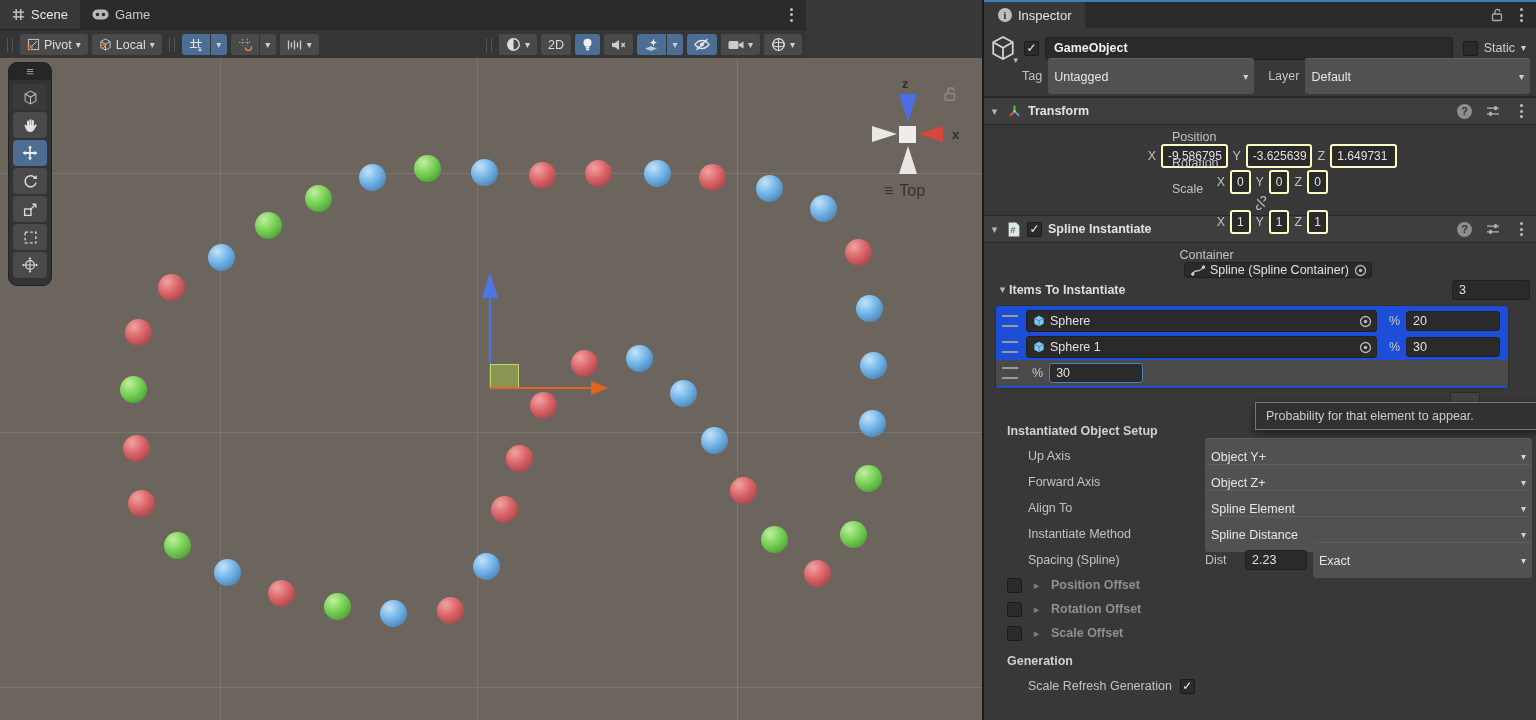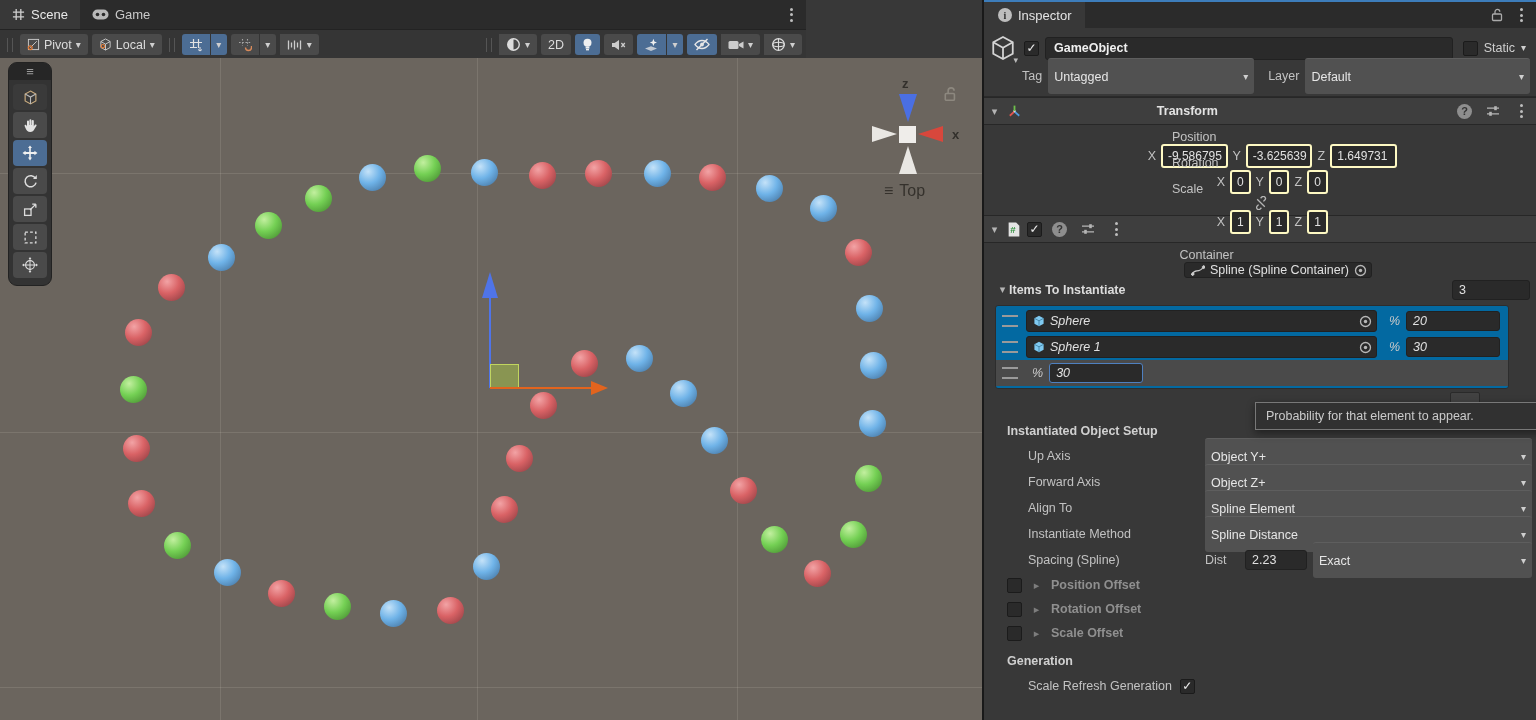--- a/index.html
+++ b/index.html
@@ -94,21 +94,21 @@
             padding:0 5px;color:#e0e0e0;min-width:0;font-size:12px;}
   .linkicon{width:20px;margin-left:-22px;flex:none;display:flex;justify-content:center;}
   .objfield{flex:1;height:20px;background:#2a2a2a;border:1px solid #212121;border-radius:3px;display:flex;align-items:center;
             gap:5px;padding:0 3px 0 6px;color:#e0e0e0;}
   .objfield .obj-text{flex:1;white-space:nowrap;overflow:hidden;}
   .picker{width:14px;height:14px;flex:none;display:flex;align-items:center;justify-content:center;}
   .items-row{display:flex;align-items:center;height:25px;padding:0 4px 0 12px;margin-top:4px;}
   .items-row .bold{font-weight:bold;color:#dcdcdc;flex:1;}
   .countfield{width:78px;height:20px;background:#2a2a2a;border:1px solid #212121;border-radius:3px;display:flex;
               align-items:center;padding:0 6px;color:#e0e0e0;box-sizing:border-box;margin-right:2px;}
-  .listbox{margin:3px 27px 0 11px;background:#0369a1;border:1px solid #2d2d2d;border-radius:3px;padding:2px 0;font-style:italic;}
+  .listbox{margin:3px 27px 0 11px;background:#1d4ed8;border:1px solid #2d2d2d;border-radius:3px;padding:2px 0;}
   .list-row{display:flex;align-items:center;height:26px;gap:6px;padding:0 8px 0 4px;}
   .list-row.hl{background:#4a4a4a;}
   .draghandle{width:16px;height:8px;border-top:2px solid #9a9a9a;border-bottom:2px solid #9a9a9a;flex:none;margin:0 2px;}
   .pct{color:#c9c9c9;flex:none;margin-left:6px;}
   .pctfield{width:94px;height:20px;background:#2a2a2a;border:1px solid #212121;border-radius:3px;display:flex;
             align-items:center;padding:0 6px;color:#e0e0e0;box-sizing:border-box;flex:none;}
   .pctfield.focused{border:1px solid #4f80c0;}
   .list-footer-stub{position:absolute;left:1450px;top:392px;width:28px;height:11px;background:#424242;border:1px solid #2a2a2a;border-radius:2px 2px 0 0;}
   .tooltip{position:absolute;left:1255px;top:402px;width:300px;height:28px;background:#313131;border:1px solid #787878;
            box-sizing:border-box;display:flex;align-items:center;padding:0 10px;color:#cbcbcb;font-size:12.5px;z-index:50;
@@ -450,21 +450,21 @@
     </div>
 
     <div class="comp-header">
       <span class="fold">▾</span>
       <svg width="15" height="15" viewBox="0 0 14 14">
           <circle cx="7" cy="7" r="1.3" fill="#dddddd"></circle>
           <path d="M7 6.5V1.5" stroke="#6ec04c" stroke-width="1.7"></path>
           <path d="M6.6 7.4L2.6 11" stroke="#e0564f" stroke-width="1.7"></path>
           <path d="M7.4 7.4l4 3.6" stroke="#4f9de0" stroke-width="1.7"></path>
         </svg>
-      <span class="comp-title" style="text-align:right;flex:none;width:190px;">Transform</span>
+      <span class="comp-title" style="text-align:left;flex:none;width:190px;">Transform</span>
       <div class="flex-spacer"></div>
       <span class="help-q hicon">?</span>
       <svg class="hicon" width="14" height="12" viewBox="0 0 14 12">
           <path d="M1 3.2h12M1 8.8h12" stroke="#b5b5b5" stroke-width="1.2"></path>
           <rect x="8.2" y="1.2" width="2.6" height="4" fill="#b5b5b5"></rect>
           <rect x="3.2" y="6.8" width="2.6" height="4" fill="#b5b5b5"></rect>
         </svg>
       <div class="kebab hicon">
           <i></i>
           <i></i>
@@ -530,20 +530,21 @@
       </div>
     </div>
 
     <div class="comp-header">
       <span class="fold">▾</span>
       <svg width="14" height="15" viewBox="0 0 12 14">
           <path d="M1 .5h7L11 3.5v10H1z" fill="#e4e4e4"></path>
           <text x="2.4" y="10.5" font-size="9" font-weight="bold" fill="#2f8f3c" font-family="Liberation Sans,sans-serif">#</text>
         </svg>
       <span class="cb">✓</span>
+      <span class="comp-title">Spline Instantiate</span>
       <span class="help-q hicon">?</span>
       <svg class="hicon" width="14" height="12" viewBox="0 0 14 12">
           <path d="M1 3.2h12M1 8.8h12" stroke="#b5b5b5" stroke-width="1.2"></path>
           <rect x="8.2" y="1.2" width="2.6" height="4" fill="#b5b5b5"></rect>
           <rect x="3.2" y="6.8" width="2.6" height="4" fill="#b5b5b5"></rect>
         </svg>
       <div class="kebab hicon">
           <i></i>
           <i></i>
           <i></i>

